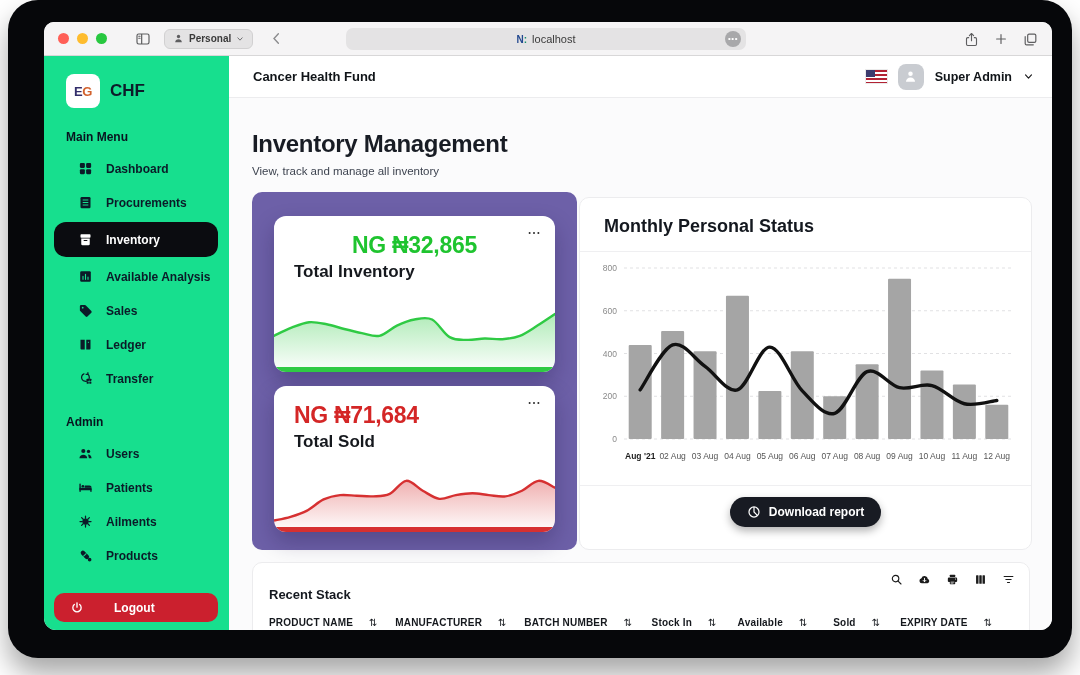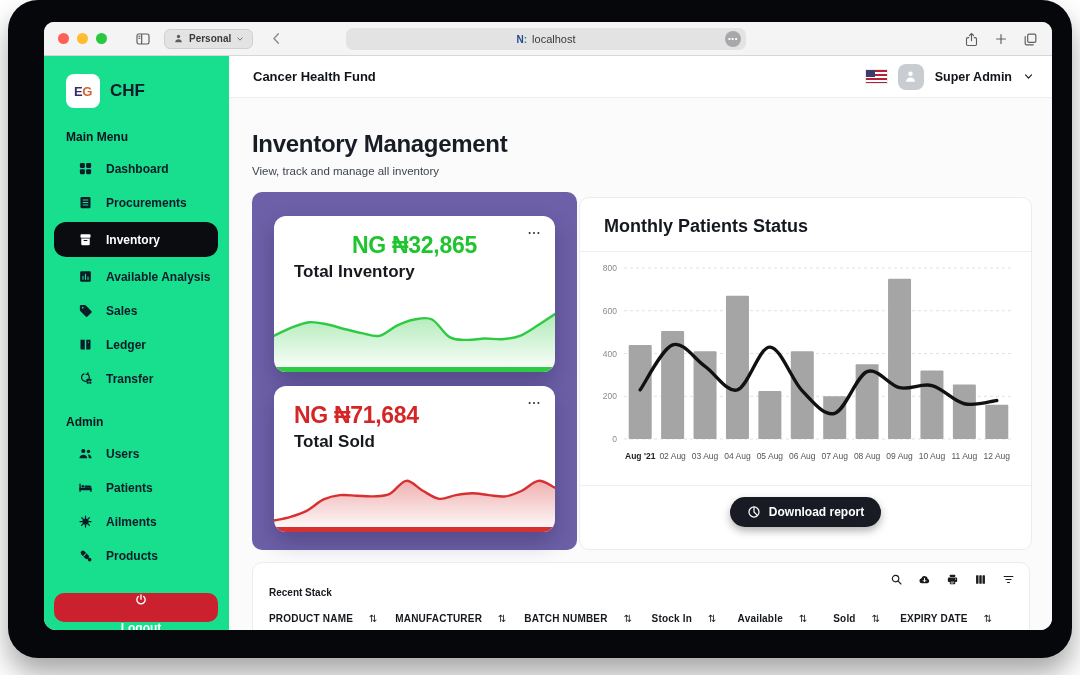--- a/index.html
+++ b/index.html
@@ -45,22 +45,22 @@
   .brand { font-size:17px; font-weight:800; color:#0d1b2a; }
   .sec-label { font-size:12px; font-weight:bold; color:#08131f; margin:22px 0 10px 22px; }
   .menu-item { display:flex; align-items:center; gap:13px; margin:0 11px 5px 10px;
                padding:7px 0 7px 24px; border-radius:12px; font-size:12px; font-weight:600;
                color:#0b1b28; --gap:#17DF8E; }
   .menu-item.active { background:#0b0c10; color:#ffffff; padding-top:10px; padding-bottom:10px;
                       --gap:#0b0c10; }
   .menu-item .mi { display:flex; }
   .logout-btn { position:absolute; left:10px; right:11px; bottom:8px; height:29px;
                 background:#cb202e; border-radius:10px; color:#fff; display:flex;
-                align-items:center; gap:14px; padding-left:10px; font-size:12px;
-                font-weight:bold;flex-direction:column; --gap:#cb202e; }
+                align-items:center; gap:30px; padding-left:16px; font-size:12px;
+                font-weight:bold; --gap:#cb202e; }
 
   .main { flex:1; display:flex; flex-direction:column; background:#fbfbfc; min-width:0; }
   .app-header { height:42px; background:#fff; border-bottom:1px solid #ececee;
                 display:flex; align-items:center; padding:0 18px 0 24px; flex:none; }
   .app-title { font-size:13px; font-weight:bold; color:#101418; }
   .hdr-right { margin-left:auto; display:flex; align-items:center; gap:11px; }
   .flag { width:21px; height:13px; background:repeating-linear-gradient(#b22234 0 2px,#fff 2px 4px);
           position:relative; box-shadow:0 0 0 1px rgba(0,0,0,.08); }
   .flag::after { content:""; position:absolute; left:0; top:0; width:9px; height:7px; background:#3c3b6e; }
   .avatar { width:26px; height:26px; border-radius:8px; background:#c9ccd1; color:#fff;
@@ -92,21 +92,21 @@
   .fin-div { border-top:1px solid #efeff1; margin-top:14px; }
   .chart-wrap { padding:4px 10px 0; }
   .btn-row { display:flex; justify-content:center; padding-top:11px; }
   .dl-btn { background:#181b23; color:#fff; border-radius:16px; height:30px; padding:0 17px;
             display:flex; align-items:center; gap:8px; font-size:12px; font-weight:bold;
             box-shadow:0 4px 8px rgba(0,0,0,.3); border:none; cursor:pointer; }
 
   .table-card { margin-top:12px; background:#fff; border:1px solid #ececee;
                 border-radius:10px 10px 0 0; height:96px; position:relative;
                 padding:12px 16px 0; }
-  .table-title { font-size:10px; font-weight:bold; color:#14181f; margin-top:12px; }
+  .table-title { font-size:13px; font-weight:bold; color:#14181f; margin-top:12px; }
   .ticons { position:absolute; right:14px; top:10px; display:flex; gap:15px; color:#1c1c1c;
             --gap:#ffffff; }
   .ticons span { display:flex; }
   .cols-row { display:flex; margin-top:15px; }
   .col-h { font-size:10px; font-weight:bold; color:#15181d; letter-spacing:.2px;
            display:flex; align-items:center; gap:16px; white-space:nowrap; }
   .sort-g { font-size:10px; font-weight:normal; color:#15181d; }
 
   text { font-family:"Liberation Sans","DejaVu Sans",sans-serif; }
 </style>
@@ -385,21 +385,21 @@
                         </linearGradient>
                       </defs>
                       <path d="M0,63.52C2.754901960784314,62.900000000000006 11.019607843137255,61.45333333333333 16.529411764705884,59.8C22.039215686274513,58.14666666666666 27.54901960784314,56.49333333333333 33.05882352941177,53.6C38.568627450980394,50.70666666666667 44.078431372549026,45.02333333333333 49.58823529411765,42.44C55.09803921568628,39.85666666666666 60.60784313725491,38.71999999999999 66.11764705882354,38.099999999999994C71.62745098039217,37.48 77.13725490196079,38.51333333333333 82.64705882352942,38.72C88.15686274509805,38.92666666666667 93.66666666666667,39.650000000000006 99.1764705882353,39.34C104.68627450980394,39.03 110.19607843137256,39.443333333333335 115.70588235294119,36.86C121.21568627450982,34.276666666666664 126.72549019607844,24.356666666666662 132.23529411764707,23.839999999999996C137.7450980392157,23.32333333333333 143.25490196078434,30.763333333333332 148.76470588235296,33.76C154.27450980392157,36.75666666666667 159.78431372549022,41.096666666666664 165.29411764705884,41.82C170.80392156862746,42.54333333333334 176.3137254901961,39.029999999999994 181.82352941176472,38.099999999999994C187.33333333333334,37.169999999999995 192.843137254902,36.24 198.3529411764706,36.24C203.86274509803923,36.24 209.37254901960787,37.58333333333333 214.8823529411765,38.099999999999994C220.3921568627451,38.61666666666666 225.90196078431376,40.06333333333333 231.41176470588238,39.34C236.921568627451,38.616666666666674 242.43137254901964,36.343333333333334 247.94117647058826,33.76C253.45098039215688,31.176666666666662 258.9607843137255,24.356666666666662 264.47058823529414,23.839999999999996C269.98039215686276,23.32333333333333 278.2450980392157,29.523333333333337 281,30.660000000000004L281,70L0,70Z" fill="url(#gspark1)"></path>
                       <path d="M0,63.52C2.754901960784314,62.900000000000006 11.019607843137255,61.45333333333333 16.529411764705884,59.8C22.039215686274513,58.14666666666666 27.54901960784314,56.49333333333333 33.05882352941177,53.6C38.568627450980394,50.70666666666667 44.078431372549026,45.02333333333333 49.58823529411765,42.44C55.09803921568628,39.85666666666666 60.60784313725491,38.71999999999999 66.11764705882354,38.099999999999994C71.62745098039217,37.48 77.13725490196079,38.51333333333333 82.64705882352942,38.72C88.15686274509805,38.92666666666667 93.66666666666667,39.650000000000006 99.1764705882353,39.34C104.68627450980394,39.03 110.19607843137256,39.443333333333335 115.70588235294119,36.86C121.21568627450982,34.276666666666664 126.72549019607844,24.356666666666662 132.23529411764707,23.839999999999996C137.7450980392157,23.32333333333333 143.25490196078434,30.763333333333332 148.76470588235296,33.76C154.27450980392157,36.75666666666667 159.78431372549022,41.096666666666664 165.29411764705884,41.82C170.80392156862746,42.54333333333334 176.3137254901961,39.029999999999994 181.82352941176472,38.099999999999994C187.33333333333334,37.169999999999995 192.843137254902,36.24 198.3529411764706,36.24C203.86274509803923,36.24 209.37254901960787,37.58333333333333 214.8823529411765,38.099999999999994C220.3921568627451,38.61666666666666 225.90196078431376,40.06333333333333 231.41176470588238,39.34C236.921568627451,38.616666666666674 242.43137254901964,36.343333333333334 247.94117647058826,33.76C253.45098039215688,31.176666666666662 258.9607843137255,24.356666666666662 264.47058823529414,23.839999999999996C269.98039215686276,23.32333333333333 278.2450980392157,29.523333333333337 281,30.660000000000004" fill="none" stroke="#d63031" stroke-width="2.4" stroke-linecap="round"></path>
                     </svg>
               <div class="baseline" id="bl1" style="background: rgb(214, 48, 49);"></div>
             </div>
           </div>
 
           <div class="fin-card">
-            <div class="fin-title">Monthly Patients Status</div>
+            <div class="fin-title">Monthly Personal Status</div>
             <div class="fin-div"></div>
             <div class="chart-wrap">
               <svg id="barchart" width="431" height="211">
                       <line x1="34" x2="423" y1="183" y2="183" stroke="#e1e1e3" stroke-dasharray="3,3" stroke-width="1"></line>
                       <text x="27" y="186" text-anchor="end" font-size="8.5" fill="#8a8a8a">0</text>
                       <line x1="34" x2="423" y1="140.25" y2="140.25" stroke="#e1e1e3" stroke-dasharray="3,3" stroke-width="1"></line>
                       <text x="27" y="143.25" text-anchor="end" font-size="8.5" fill="#8a8a8a">200</text>
                       <line x1="34" x2="423" y1="97.5" y2="97.5" stroke="#e1e1e3" stroke-dasharray="3,3" stroke-width="1"></line>
                       <text x="27" y="100.5" text-anchor="end" font-size="8.5" fill="#8a8a8a">400</text>
                       <line x1="34" x2="423" y1="54.75" y2="54.75" stroke="#e1e1e3" stroke-dasharray="3,3" stroke-width="1"></line>

